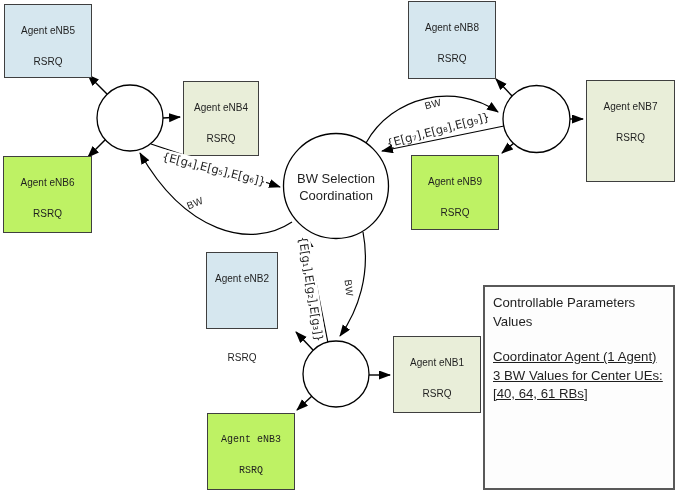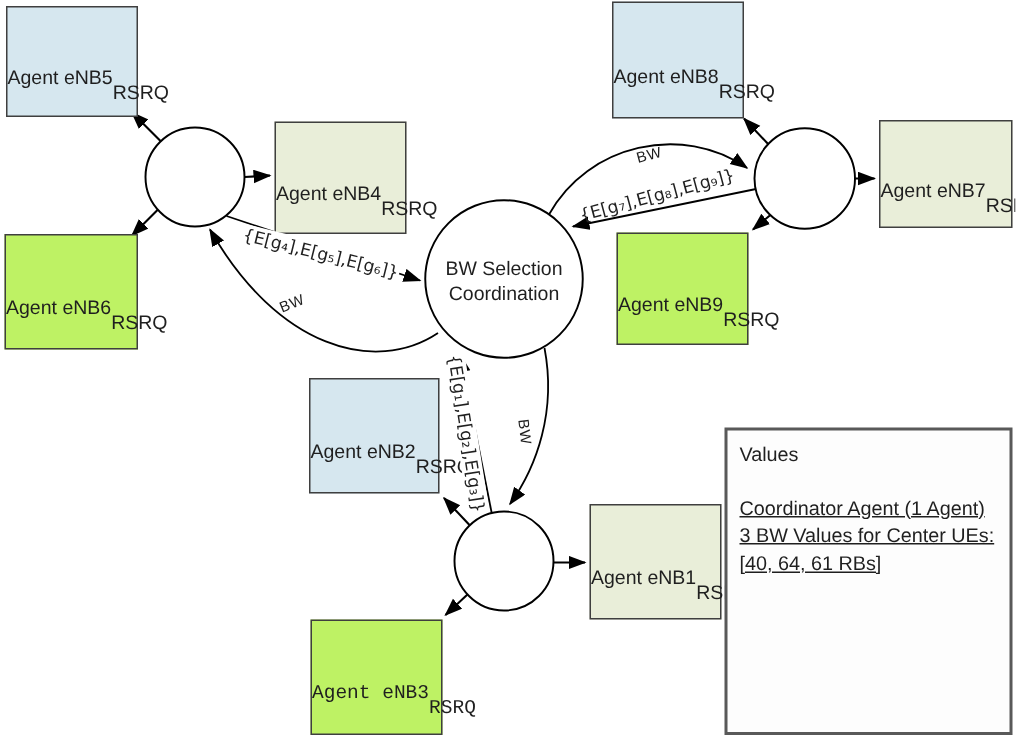--- a/index.html
+++ b/index.html
@@ -4,22 +4,22 @@
 <style>
   html,body{margin:0;padding:0;background:#ffffff;}
   #stage{
     position:relative;width:677px;height:493px;background:#ffffff;
     font-family:"Liberation Sans",sans-serif;color:#1f1f1f;overflow:hidden;
   }
   #wires{position:absolute;left:0;top:0;width:677px;height:493px;}
 
   .agent-box{
     position:absolute;box-sizing:border-box;border:1.4px solid #3f3f3f;
-    display:flex;flex-direction:row;align-items:center;
-    padding-top:20px;font-size:13px;
+    display:flex;flex-direction:column;align-items:center;
+    padding-top:20px;font-size:10px;
   }
   .agent-box .agent-title{white-space:nowrap;}
   .agent-box .agent-metric{margin-top:20px;white-space:nowrap;}
   .fill-blue{background:#d6e7ef;}
   .fill-green{background:#e9eed9;}
   .fill-pink{background:#bef264;}
 
   .coordinator-label{
     position:absolute;left:336px;top:187px;transform:translate(-50%,-50%);
     text-align:center;font-size:13px;line-height:17px;width:110px;
@@ -91,37 +91,37 @@
   </div>
 
   <div class="agent-box fill-blue" style="left:4px;top:4px;width:88px;height:74px;">
     <span class="agent-title">Agent eNB5</span>
     <span class="agent-metric">RSRQ</span>
   </div>
   <div class="agent-box fill-pink" style="left:3px;top:156px;width:89px;height:77px;">
     <span class="agent-title">Agent eNB6</span>
     <span class="agent-metric">RSRQ</span>
   </div>
-  <div class="agent-box fill-green" style="left:183px;top:81px;width:88px;height:75px;">
+  <div class="agent-box fill-green" style="left:183px;top:81px;width:76px;height:75px;">
     <span class="agent-title">Agent eNB4</span>
     <span class="agent-metric">RSRQ</span>
   </div>
   <div class="agent-box fill-blue" style="left:408px;top:1px;width:88px;height:78px;">
     <span class="agent-title">Agent eNB8</span>
     <span class="agent-metric">RSRQ</span>
   </div>
-  <div class="agent-box fill-green" style="left:586px;top:80px;width:89px;height:72px;text-align:center;">
+  <div class="agent-box fill-green" style="left:586px;top:80px;width:89px;height:102px;text-align:center;">
     <span class="agent-title">Agent eNB7</span>
     <span class="agent-metric">RSRQ</span>
   </div>
   <div class="agent-box fill-pink" style="left:411px;top:155px;width:88px;height:75px;">
     <span class="agent-title">Agent eNB9</span>
     <span class="agent-metric">RSRQ</span>
   </div>
-  <div class="agent-box fill-blue" style="left:206px;top:252px;width:87px;height:77px;">
+  <div class="agent-box fill-blue" style="left:206px;top:252px;width:72px;height:77px;gap:48px;">
     <span class="agent-title">Agent eNB2</span>
     <span class="agent-metric">RSRQ</span>
   </div>
   <div class="agent-box fill-green" style="left:393px;top:336px;width:88px;height:77px;">
     <span class="agent-title">Agent eNB1</span>
     <span class="agent-metric">RSRQ</span>
   </div>
   <div class="agent-box fill-pink" style="left:207px;top:413px;width:88px;height:77px;font-family:Liberation Mono, monospace;">
     <span class="agent-title">Agent eNB3</span>
     <span class="agent-metric">RSRQ</span>
@@ -129,20 +129,21 @@
 
   <div class="gain-label" id="gains-left">{E[g₄],E[g₅],E[g₆]}</div>
   <div class="gain-label" id="gains-right">{E[g₇],E[g₈],E[g₉]}</div>
   <div class="gain-label" id="gains-bottom">{E[g₁],E[g₂],E[g₃]}</div>
 
   <div class="bw-label" id="bw-left">BW</div>
   <div class="bw-label" id="bw-right">BW</div>
   <div class="bw-label" id="bw-bottom">BW</div>
 
   <div class="params-panel">
+    <div>Controllable Parameters</div>
     <div>Values</div>
     <div class="panel-section">
       <div>Coordinator Agent (1 Agent)</div>
       <div>3 BW Values for Center UEs:</div>
       <div>[40, 64, 61 RBs]</div>
     </div>
   </div>
 
 </div>
 

